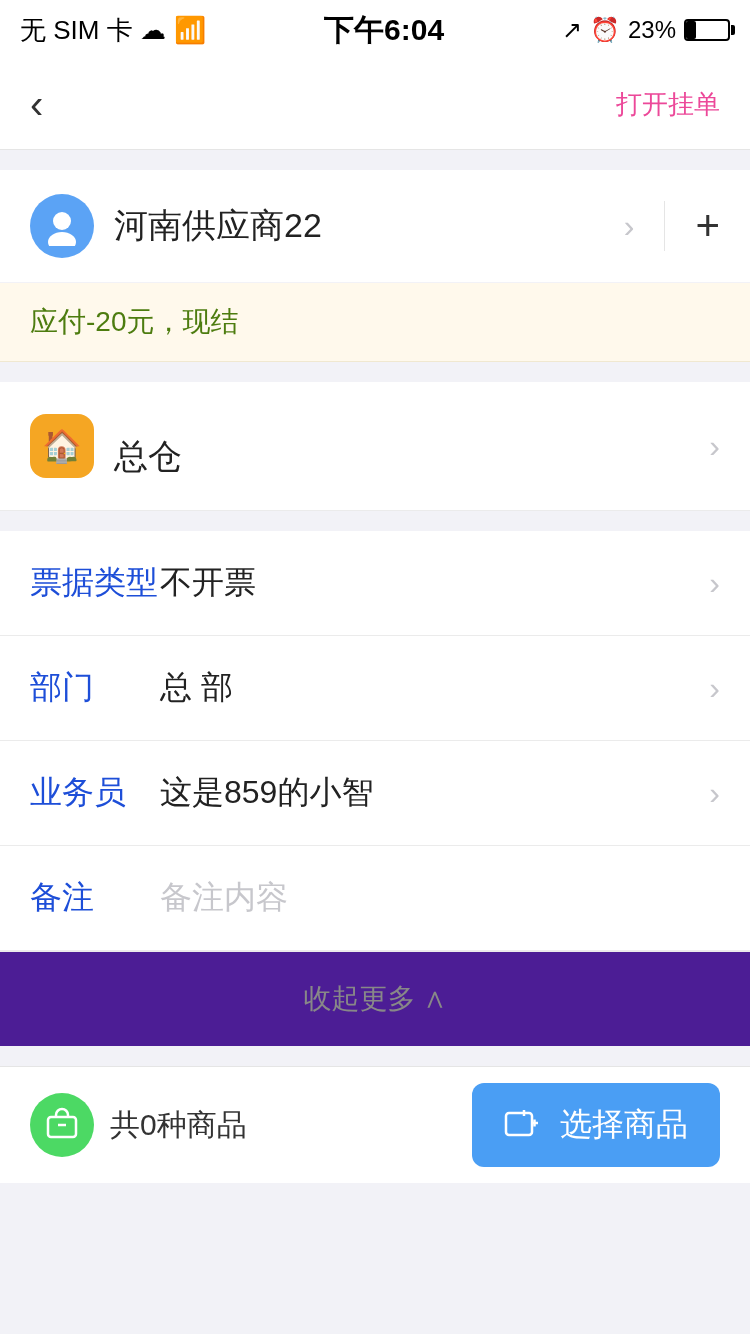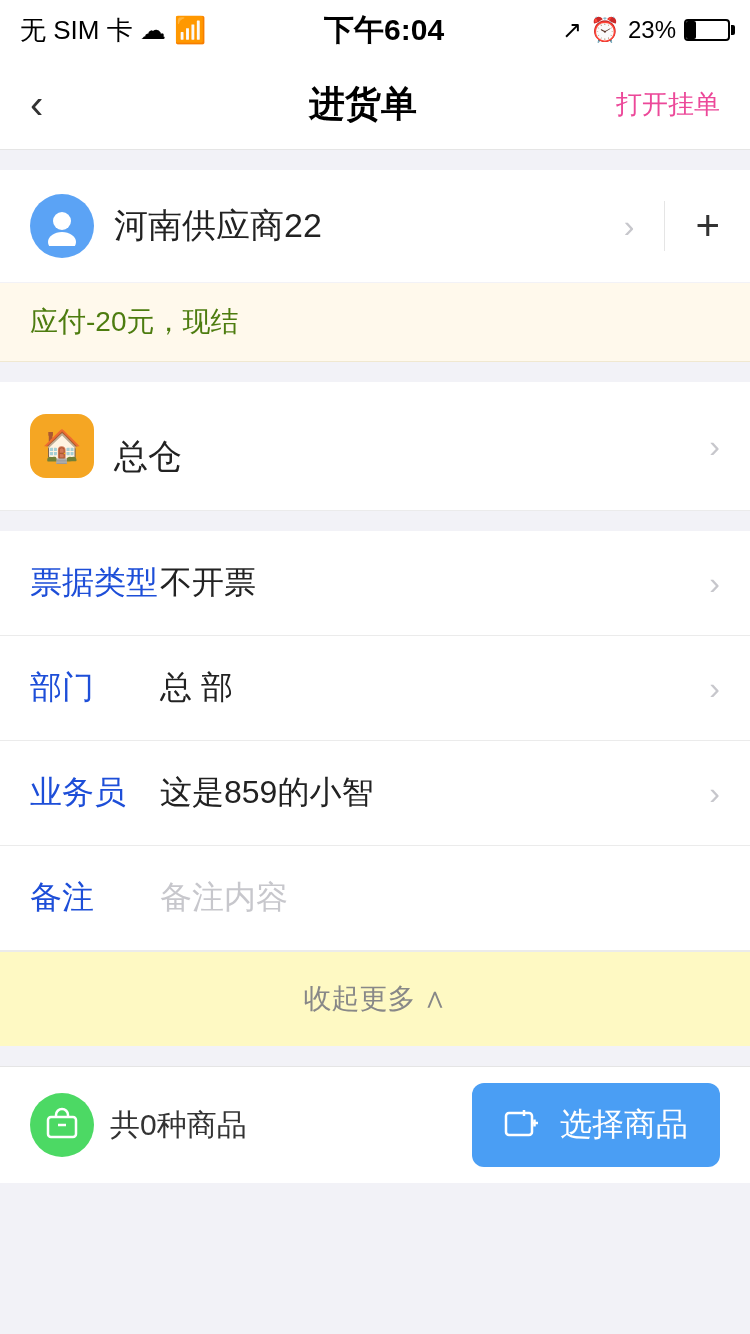--- a/index.html
+++ b/index.html
@@ -169,21 +169,21 @@
       color: #222;
     }
     .list-value-placeholder {
       flex: 1;
       font-size: 32px;
       color: #c7c7cc;
     }
 
     
     .collapse-row {
-      background: #fef9c3;
+      background: #4c1d95;
       display: flex;
       align-items: center;
       justify-content: center;
       padding: 28px 30px;
       border-top: 1px solid #ebebeb;
     }
     .collapse-text {
       font-size: 28px;
       color: #888;
     }
@@ -244,21 +244,20 @@
     <span>⏰</span>
     <span>23%</span>
     <div class="battery-icon">
       <div class="battery-fill"></div>
     </div>
   </div>
 </div>
 
 <div class="nav-bar">
   <div class="nav-back">‹</div>
-  <div class="nav-title">进货单</div>
   <div class="nav-action">打开挂单</div>
 </div>
 
 <div class="section-gap"></div>
 
 <div class="card-section">
   <div class="supplier-row">
     <div class="supplier-avatar">
       <svg width="40" height="40" viewBox="0 0 40 40">
         <circle cx="20" cy="15" r="9" fill="#fff"></circle>

